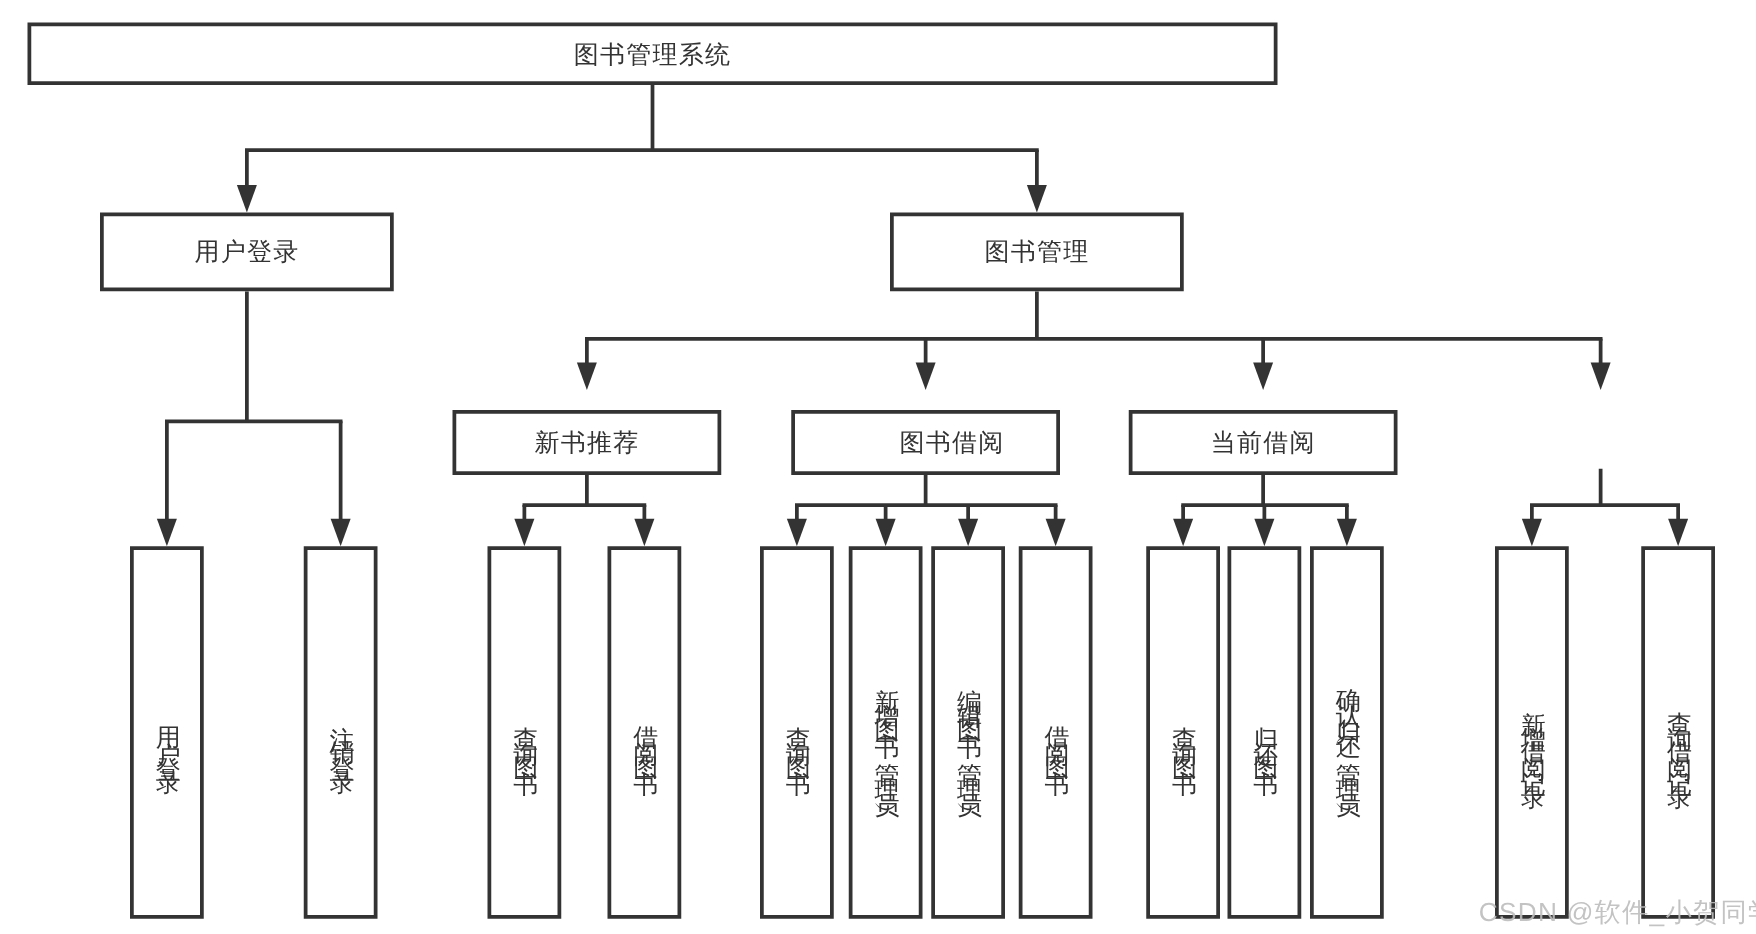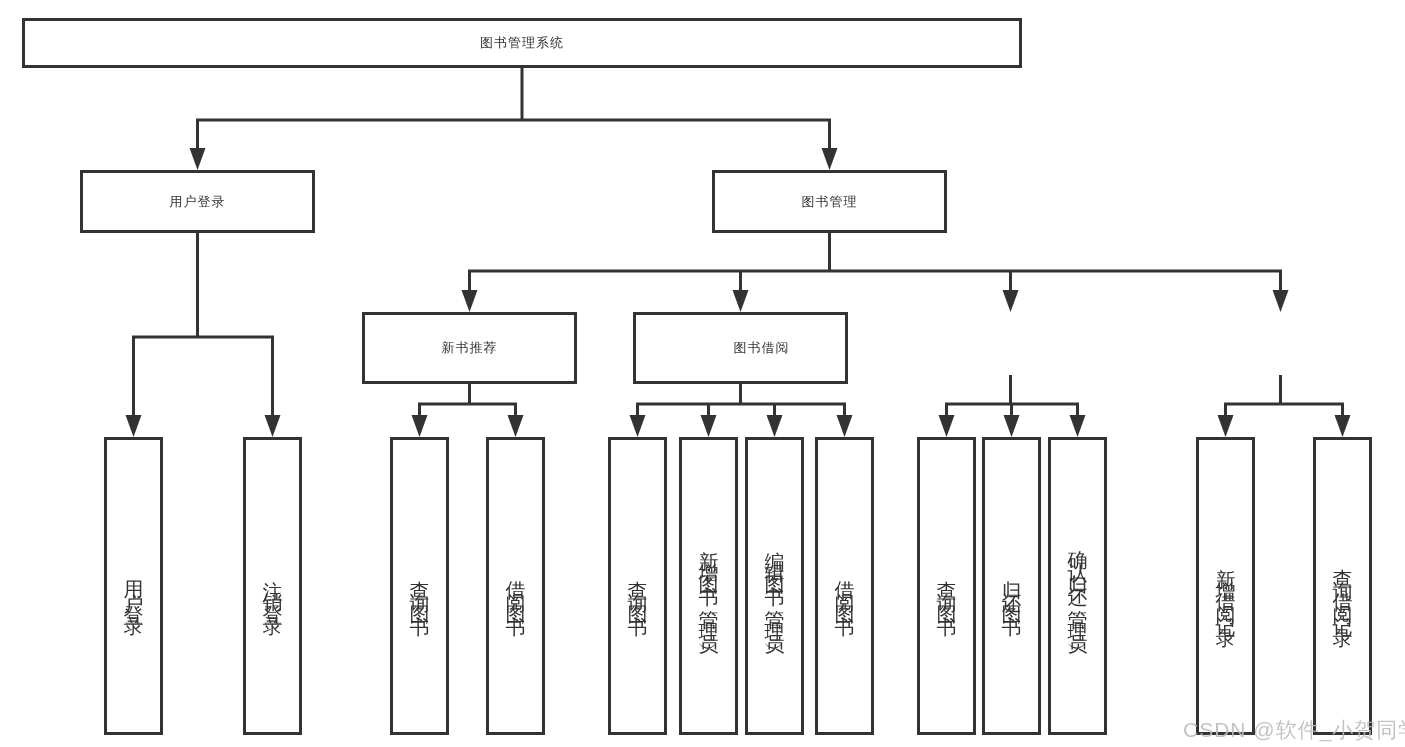--- a/index.html
+++ b/index.html
@@ -15,37 +15,37 @@
     position:absolute;
     box-sizing:border-box;
     background:#ffffff;
     border:3px solid #333333;
     color:#333333;
     display:flex;
     align-items:center;
     justify-content:center;
   }
   .box-h{
-    font-size:13px;
+    font-size:20px;
     letter-spacing:1px;
   }
   .box-v{
     top:437px;
     width:59px;
     height:298px;
     font-size:20px;
     writing-mode:vertical-rl;
     text-orientation:mixed;
     letter-spacing:12px;
     line-height:59px;
     text-indent:6px;
   }
   .root{left:22px;top:18px;width:1000px;height:50px;}
   .lvl2{top:170px;width:235px;height:63px;}
-  .lvl3{top:312px;width:215px;height:72px;}
+  .lvl3{top:328px;width:215px;height:52px;}
   .watermark{
     position:absolute;
     left:1183px;top:716px;
     font-size:21px;
     color:#bdbdbd;
     opacity:0.9;
     letter-spacing:1px;
     white-space:nowrap;
   }
 </style>
@@ -123,20 +123,21 @@
     </g>
   </svg>
 
   <div class="box box-h root">图书管理系统</div>
 
   <div class="box box-h lvl2" style="left:80px;">用户登录</div>
   <div class="box box-h lvl2" style="left:712px;text-align:right;">图书管理</div>
 
   <div class="box box-h lvl3" style="left:362px;">新书推荐</div>
   <div class="box box-h lvl3" style="left:633px;padding-left:42px;">图书借阅</div>
+  <div class="box box-h lvl3" style="left:903px;">当前借阅</div>
 
   <div class="box box-v" style="left:104px;">用户登录</div>
   <div class="box box-v" style="left:243px;">注销登录</div>
 
   <div class="box box-v" style="left:390px;">查询图书</div>
   <div class="box box-v" style="left:486px;">借阅图书</div>
 
   <div class="box box-v" style="left:608px;">查询图书</div>
   <div class="box box-v" style="left:679px;">新增图书（管理员）</div>
   <div class="box box-v" style="left:745px;">编辑图书（管理员）</div>

